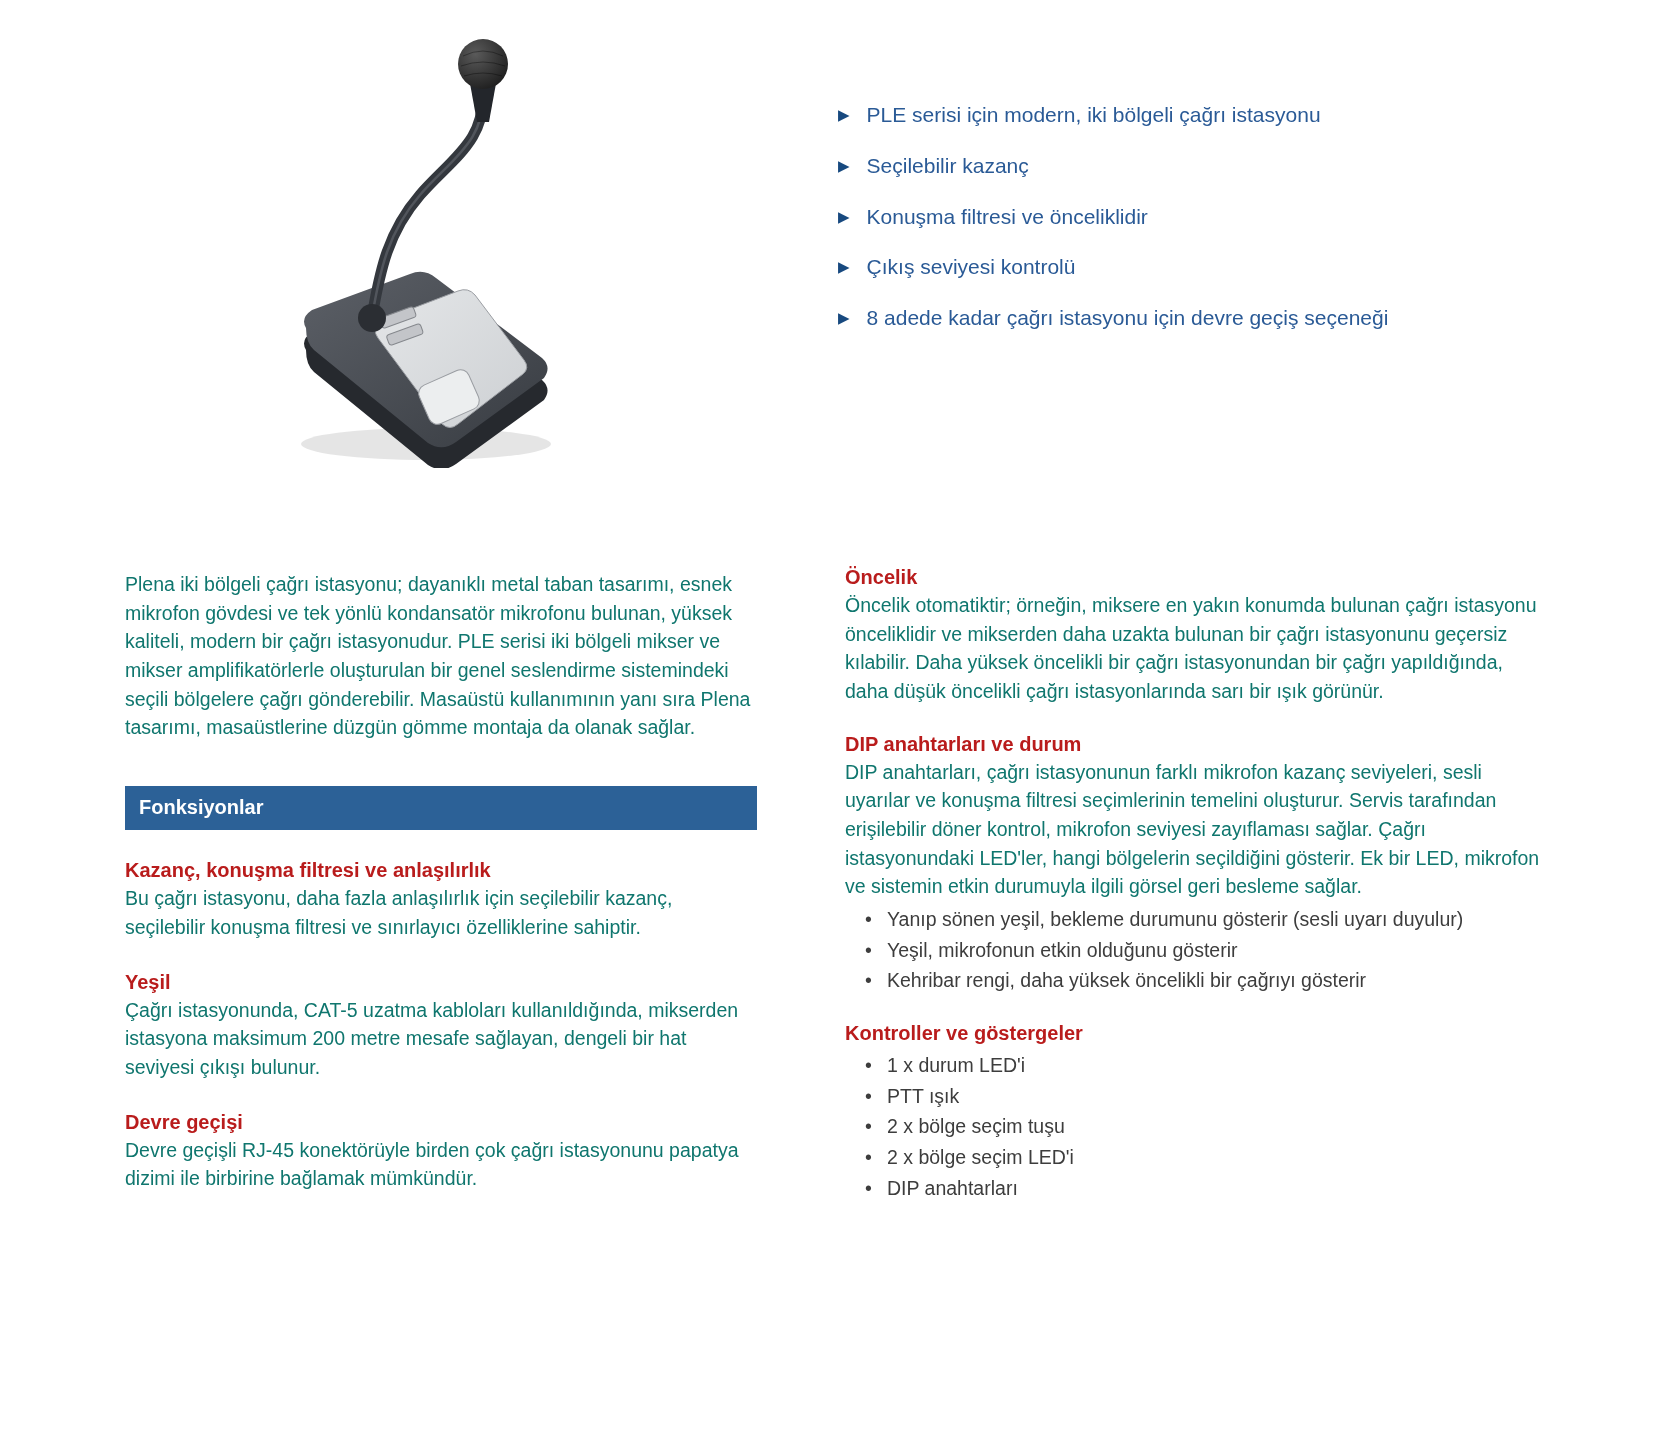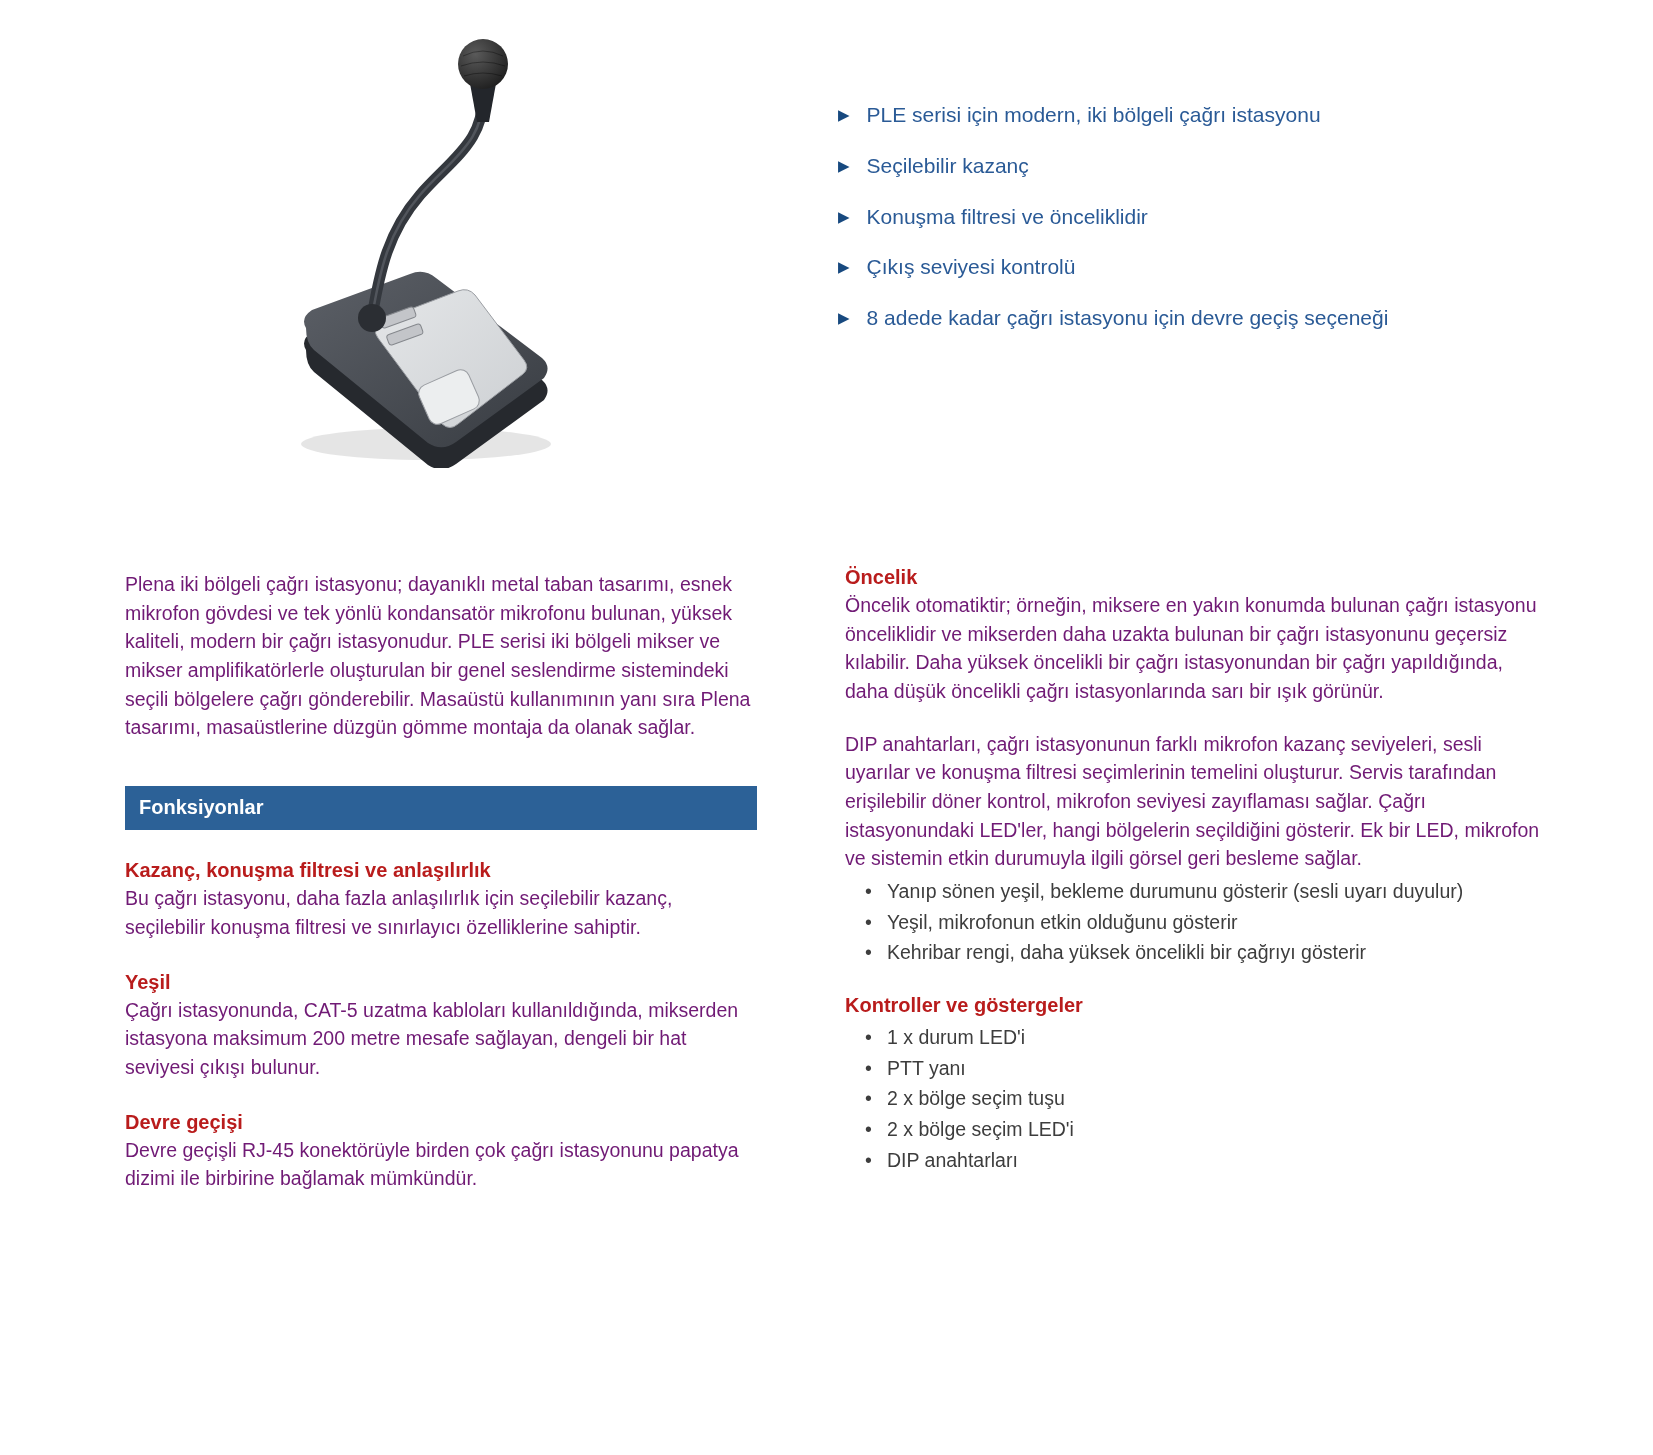--- a/index.html
+++ b/index.html
@@ -33,21 +33,21 @@
   }
   
   .col-left{
     position:absolute;left:125px;top:570px;width:632px;
     font-size:19.5px;line-height:1.47;
   }
   .col-right{
     position:absolute;left:845px;top:563px;width:695px;
     font-size:19.5px;line-height:1.47;
   }
-  .body-text{margin:0 0 0 0;color:#701a75;}
+  .body-text{margin:0 0 0 0;color:#0f766e;}
   .section{margin-top:26px;}
   .section-title{
     font-weight:bold;color:#b91c1c;
     font-size:20px;line-height:1.4;
     margin:0;
   }
   .functions-bar{
     margin-top:44px;
     background:#2c6197;
     color:#ffffff;
@@ -163,20 +163,21 @@
   </div>
 
   <div class="col-right">
 
     <div>
       <p class="section-title">Öncelik</p>
       <p class="body-text">Öncelik otomatiktir; örneğin, miksere en yakın konumda bulunan çağrı istasyonu önceliklidir ve mikserden daha uzakta bulunan bir çağrı istasyonunu geçersiz kılabilir. Daha yüksek öncelikli bir çağrı istasyonundan bir çağrı yapıldığında, daha düşük öncelikli çağrı istasyonlarında sarı bir ışık görünür.</p>
     </div>
 
     <div class="tight">
+      <p class="section-title">DIP anahtarları ve durum</p>
       <p class="body-text">DIP anahtarları, çağrı istasyonunun farklı mikrofon kazanç seviyeleri, sesli uyarılar ve konuşma filtresi seçimlerinin temelini oluşturur. Servis tarafından erişilebilir döner kontrol, mikrofon seviyesi zayıflaması sağlar. Çağrı istasyonundaki LED'ler, hangi bölgelerin seçildiğini gösterir. Ek bir LED, mikrofon ve sistemin etkin durumuyla ilgili görsel geri besleme sağlar.</p>
       <ul class="dots">
         <li>
           <span class="dot">•</span>
           <span>Yanıp sönen yeşil, bekleme durumunu gösterir (sesli uyarı duyulur)</span>
         </li>
         <li>
           <span class="dot">•</span>
           <span>Yeşil, mikrofonun etkin olduğunu gösterir</span>
         </li>
@@ -189,21 +190,21 @@
 
     <div class="tight">
       <p class="section-title">Kontroller ve göstergeler</p>
       <ul class="dots">
         <li>
           <span class="dot">•</span>
           <span>1 x durum LED'i</span>
         </li>
         <li>
           <span class="dot">•</span>
-          <span>PTT yanı</span>
+          <span>PTT ışık</span>
         </li>
         <li>
           <span class="dot">•</span>
           <span>2 x bölge seçim tuşu</span>
         </li>
         <li>
           <span class="dot">•</span>
           <span>2 x bölge seçim LED'i</span>
         </li>
         <li>

